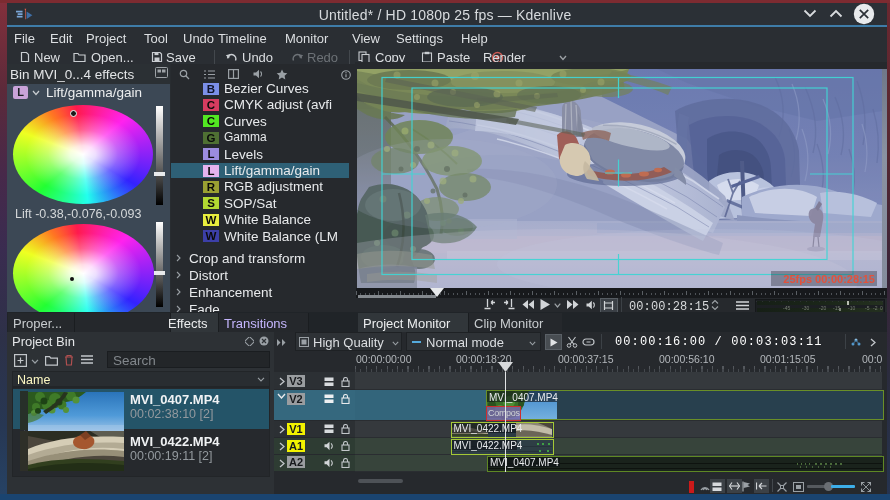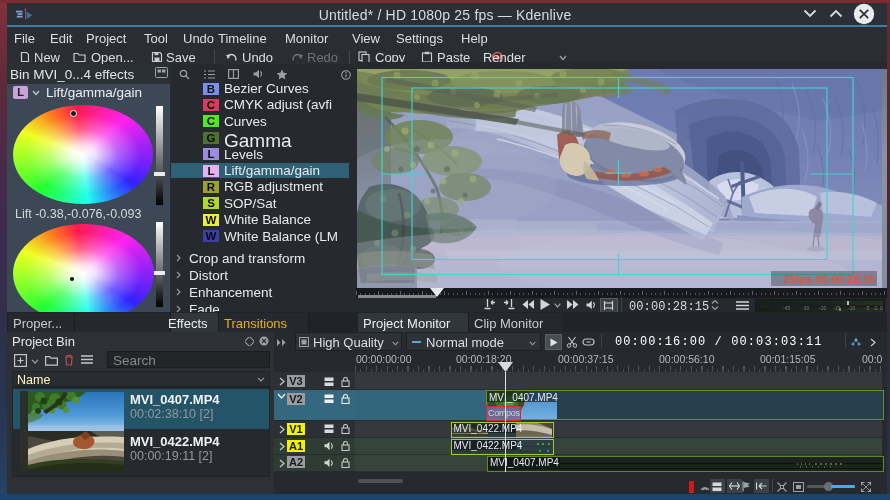--- a/index.html
+++ b/index.html
@@ -168,21 +168,21 @@
     </svg>
 
   <div class="abs" style="left:171px;top:163px;width:178px;height:14.5px;background:#2e6076;"></div>
   <div class="abs" style="left:203px;top:82.5px;width:16px;height:12px;background:#7b8fe8;text-align:center;font-size:11.5px;font-weight:bold;color:#10142a;line-height:12px;">B</div>
   <div class="abs" style="left:224px;top:81.0px;font-size:13.5px;color:#e8eaec;white-space:nowrap;width:130px;overflow:hidden;">Bezier Curves</div>
   <div class="abs" style="left:203px;top:98.9px;width:16px;height:12px;background:#d63c60;text-align:center;font-size:11.5px;font-weight:bold;color:#0a0a0a;line-height:12px;">C</div>
   <div class="abs" style="left:224px;top:97.4px;font-size:13.5px;color:#e8eaec;white-space:nowrap;width:130px;overflow:hidden;">CMYK adjust (avfi</div>
   <div class="abs" style="left:203px;top:115.3px;width:16px;height:12px;background:#52e822;text-align:center;font-size:11.5px;font-weight:bold;color:#0a0a0a;line-height:12px;">C</div>
   <div class="abs" style="left:224px;top:113.8px;font-size:13.5px;color:#e8eaec;white-space:nowrap;width:130px;overflow:hidden;">Curves</div>
   <div class="abs" style="left:203px;top:131.7px;width:16px;height:12px;background:#4f7033;text-align:center;font-size:11.5px;font-weight:bold;color:#0a0a0a;line-height:12px;">G</div>
-  <div class="abs" style="left:224px;top:130.2px;font-size:19px;color:#e8eaec;white-space:nowrap;width:130px;overflow:hidden;">Gamma</div>
+  <div class="abs" style="left:224px;top:130.2px;font-size:12px;color:#e8eaec;white-space:nowrap;width:130px;overflow:hidden;">Gamma</div>
   <div class="abs" style="left:203px;top:148.1px;width:16px;height:12px;background:#9c8ce0;text-align:center;font-size:11.5px;font-weight:bold;color:#0a0a0a;line-height:12px;">L</div>
   <div class="abs" style="left:224px;top:146.6px;font-size:13.5px;color:#e8eaec;white-space:nowrap;width:130px;overflow:hidden;">Levels</div>
   <div class="abs" style="left:203px;top:164.5px;width:16px;height:12px;background:#e4b2ee;text-align:center;font-size:11.5px;font-weight:bold;color:#0a0a0a;line-height:12px;">L</div>
   <div class="abs" style="left:224px;top:163.0px;font-size:13.5px;color:#e8eaec;white-space:nowrap;width:130px;overflow:hidden;">Lift/gamma/gain</div>
   <div class="abs" style="left:203px;top:180.89999999999998px;width:16px;height:12px;background:#9aa032;text-align:center;font-size:11.5px;font-weight:bold;color:#0a0a0a;line-height:12px;">R</div>
   <div class="abs" style="left:224px;top:179.39999999999998px;font-size:13.5px;color:#e8eaec;white-space:nowrap;width:130px;overflow:hidden;">RGB adjustment</div>
   <div class="abs" style="left:203px;top:197.29999999999998px;width:16px;height:12px;background:#b2d932;text-align:center;font-size:11.5px;font-weight:bold;color:#0a0a0a;line-height:12px;">S</div>
   <div class="abs" style="left:224px;top:195.79999999999998px;font-size:13.5px;color:#e8eaec;white-space:nowrap;width:130px;overflow:hidden;">SOP/Sat</div>
   <div class="abs" style="left:203px;top:213.7px;width:16px;height:12px;background:#e8ed3e;text-align:center;font-size:11.5px;font-weight:bold;color:#0a0a0a;line-height:12px;">W</div>
   <div class="abs" style="left:224px;top:212.2px;font-size:13.5px;color:#e8eaec;white-space:nowrap;width:130px;overflow:hidden;">White Balance</div>
@@ -523,21 +523,21 @@
 
 <div class="abs" style="left:7px;top:312px;width:880px;height:20px;background:#202428;"></div>
 <div id="tabrow">
   <div class="abs" style="left:8px;top:313px;width:66px;height:19px;background:#25282c;border-right:1px solid #1a1d20;"></div>
   <div class="abs" style="left:13px;top:316px;font-size:13px;color:#c8cccf;">Proper...</div>
   <div class="abs" style="left:75px;top:313px;width:95px;height:19px;background:#25282c;border-right:1px solid #1a1d20;"></div>
   <div class="abs" style="left:80px;top:332px;font-size:13px;color:#14b8a6;">Clip Proper...</div>
   <div class="abs" style="left:171px;top:313px;width:47px;height:19px;background:#31363a;border-right:1px solid #1a1d20;"></div>
   <div class="abs" style="left:168px;top:316px;font-size:13px;color:#eceeef;">Effects</div>
   <div class="abs" style="left:219px;top:313px;width:89px;height:19px;background:#25282c;border-right:1px solid #1a1d20;"></div>
-  <div class="abs" style="left:224px;top:316px;font-size:13px;color:#eab308;">Transitions</div>
+  <div class="abs" style="left:224px;top:316px;font-size:13px;color:#c4b5fd;">Transitions</div>
   <div class="abs" style="left:358px;top:313px;width:110px;height:19px;background:#31363a;border-right:1px solid #1a1d20;"></div>
   <div class="abs" style="left:363px;top:316px;font-size:13px;color:#eceeef;">Project Monitor</div>
   <div class="abs" style="left:469px;top:313px;width:93px;height:19px;background:#25282c;"></div>
   <div class="abs" style="left:474px;top:316px;font-size:13px;color:#c8cccf;">Clip Monitor</div>
 </div>
 
 <div class="abs" style="left:7px;top:332px;width:267px;height:162px;background:#2d3135;"></div>
 <div id="projectbin">
 
   <div class="abs" style="left:12px;top:334px;font-size:13px;color:#e4e6e8;">Project Bin</div>

